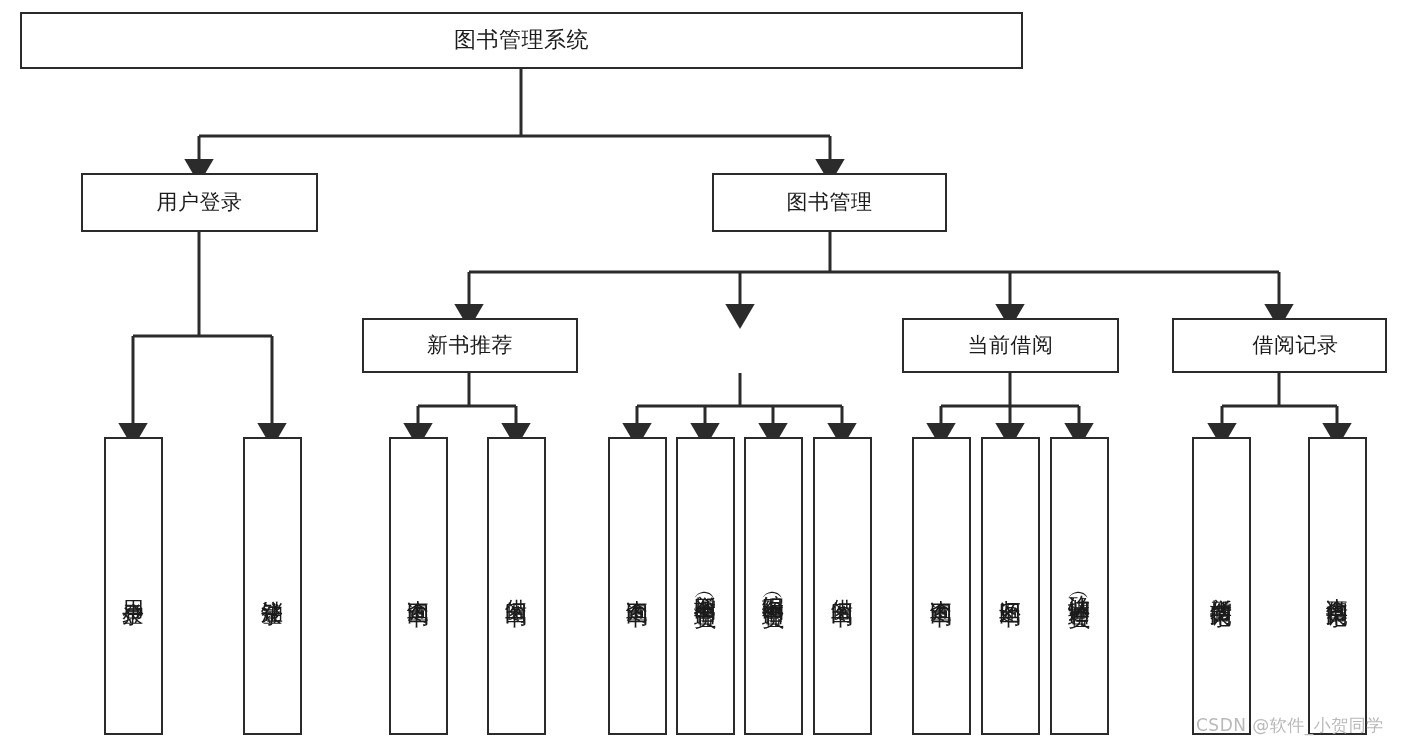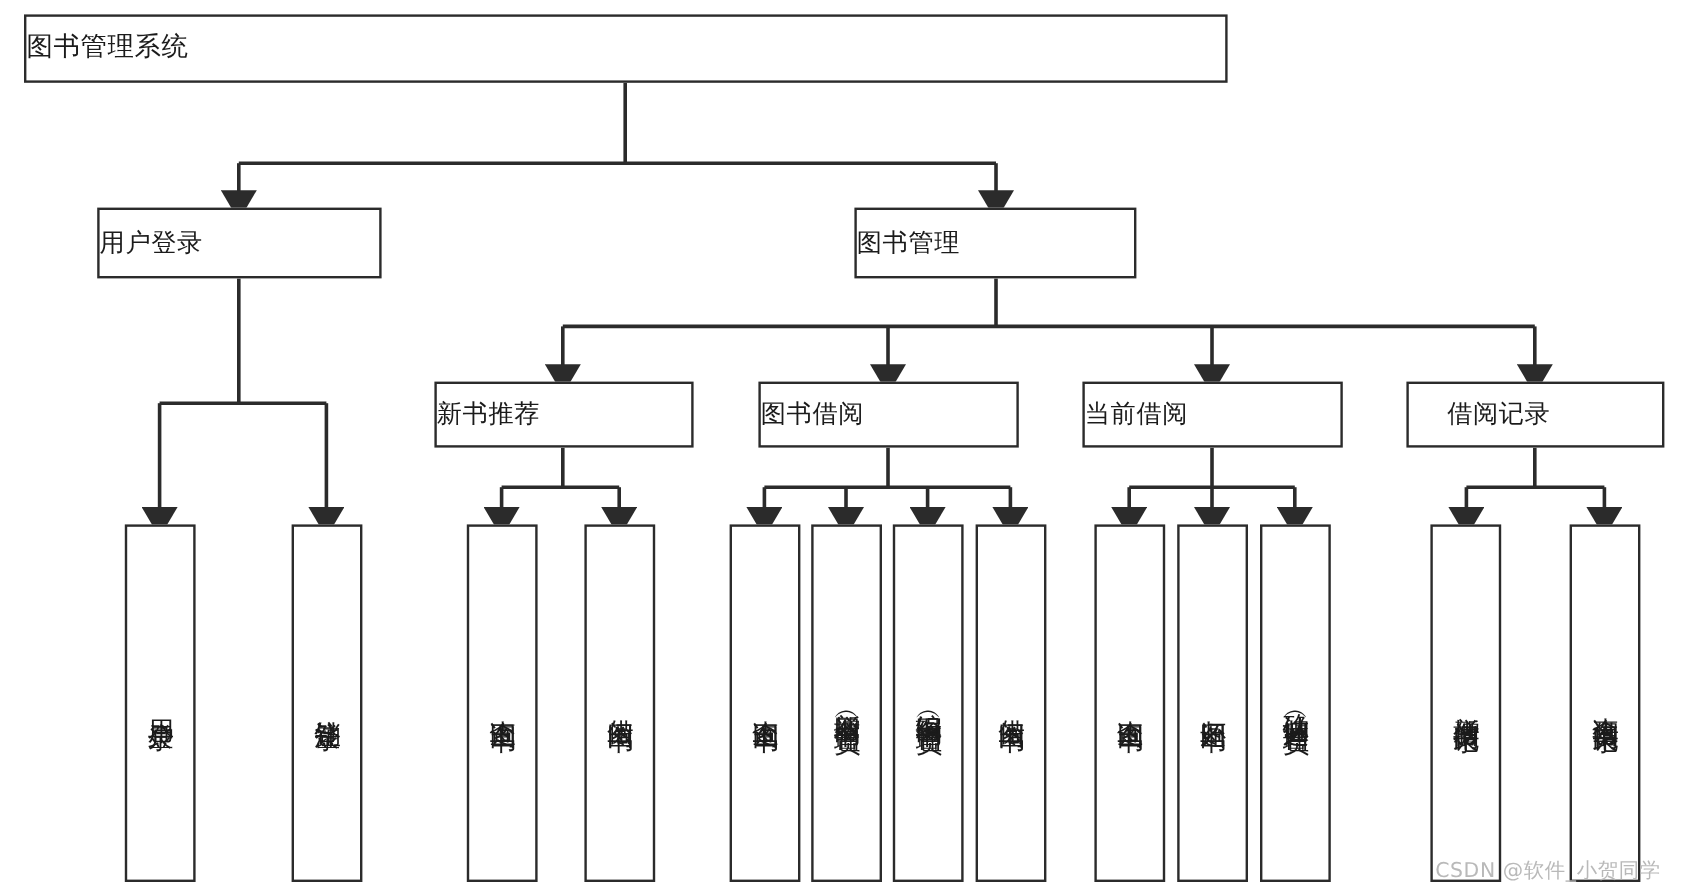--- a/index.html
+++ b/index.html
@@ -26,21 +26,21 @@
     height: 747px;
     pointer-events: none;
   }
   .node {
     position: absolute;
     box-sizing: border-box;
     background: #ffffff;
     border: 2px solid #2b2b2b;
     display: flex;
     align-items: center;
-    justify-content: flex-start;
+    justify-content: center;
     color: #1b1b1b;
     z-index: 2;
   }
   .node-label {
     display: block;
     text-align: center;
     line-height: 1.28;
     letter-spacing: 0.5px;
     white-space: nowrap;
   }
@@ -142,23 +142,20 @@
   <div class="node horiz" style="left:81px; top:173px; width:237px; height:59px;">
     <span class="node-label">用户登录</span>
   </div>
   <div class="node horiz" style="left:362px; top:318px; width:216px; height:55px;">
     <span class="node-label">新书推荐</span>
   </div>
 
   <div class="node horiz" style="left:712px; top:173px; width:235px; height:59px;">
     <span class="node-label">图书管理</span>
   </div>
-  <div class="node horiz" style="left:632px; top:318px; width:217px; height:55px;">
-    <span class="node-label">图书借阅</span>
-  </div>
   <div class="node horiz" style="left:902px; top:318px; width:217px; height:55px;">
     <span class="node-label">当前借阅</span>
   </div>
   <div class="node horiz" style="left:1172px; top:318px; width:215px; height:55px;padding-left:32px;">
     <span class="node-label">借阅记录</span>
   </div>
 
   <div class="node vert" style="left:104px; top:437px; width:59px; height:298px;">
     <span class="node-label">用户登录</span>
   </div>

